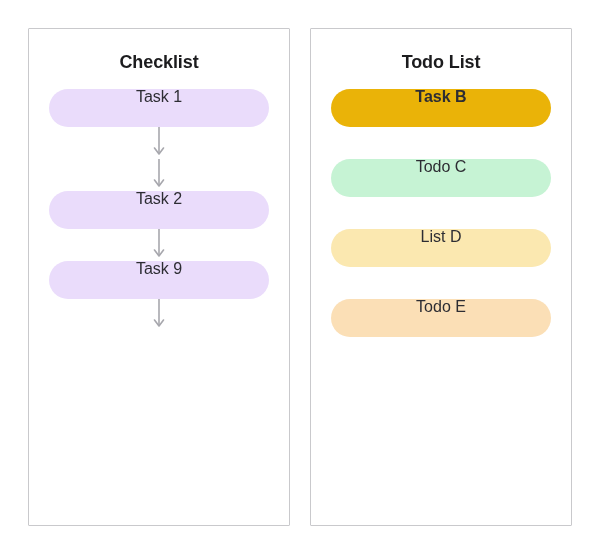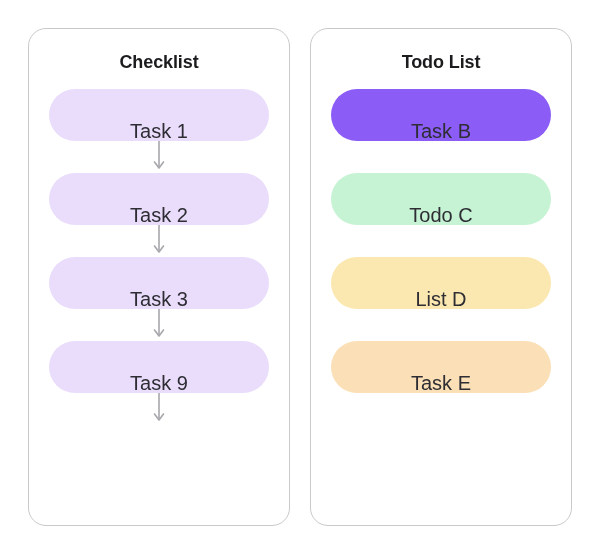--- a/index.html
+++ b/index.html
@@ -26,21 +26,21 @@
     justify-content: center;
     gap: 20px;
     padding: 28px 28px 28px 28px;
   }
   .panel {
     box-sizing: border-box;
     width: 262px;
     height: 498px;
     background: #ffffff;
     border: 1px solid #c9c9cc;
-    border-radius: 18px;
+    border-radius: 1px;
     padding: 16px 18px 18px 18px;
     display: flex;
     flex-direction: column;
     align-items: center;
   }
   .panel-title {
     font-size: 18px;
     font-weight: bold;
     color: #1c1c1e;
     letter-spacing: -0.1px;
@@ -50,26 +50,26 @@
   }
   .task-flow {
     width: 100%;
     display: flex;
     flex-direction: column;
     align-items: center;
   }
   .task-pill {
     box-sizing: border-box;
     width: 220px;
-    height: 52px;
+    height: 38px;
     border-radius: 26px;
     display: flex;
-    align-items: flex-end;
+    align-items: flex-start;
     justify-content: center;
-    font-size: 20px;
+    font-size: 16px;
     color: #2d2d33;
     line-height: 1;
   }
   .connector {
     width: 220px;
     height: 32px;
     display: flex;
     align-items: center;
     justify-content: center;
   }
@@ -96,32 +96,29 @@
       <div class="task-pill" style="background: rgb(234, 220, 251);">
         <span>Task 1</span>
       </div>
       <div class="connector">
         <svg width="14" height="32" viewBox="0 0 14 32">
           <path d="M7 0 L7 26" stroke="#a7a7ad" stroke-width="1.6" fill="none"></path>
           <path d="M2.5 21 L7 27 L11.5 21" stroke="#a7a7ad" stroke-width="1.6" fill="none" stroke-linecap="round" stroke-linejoin="round"></path>
         </svg>
       </div>
 
-      <div class="task-pill" style="background: rgb(234, 220, 251);">
-        <span>Task 2</span>
-      </div>
       <div class="connector">
         <svg width="14" height="32" viewBox="0 0 14 32">
           <path d="M7 0 L7 26" stroke="#a7a7ad" stroke-width="1.6" fill="none"></path>
           <path d="M2.5 21 L7 27 L11.5 21" stroke="#a7a7ad" stroke-width="1.6" fill="none" stroke-linecap="round" stroke-linejoin="round"></path>
         </svg>
       </div>
 
       <div class="task-pill" style="background: rgb(234, 220, 251);">
-        <span>Task 3</span>
+        <span>Task 2</span>
       </div>
       <div class="connector">
         <svg width="14" height="32" viewBox="0 0 14 32">
           <path d="M7 0 L7 26" stroke="#a7a7ad" stroke-width="1.6" fill="none"></path>
           <path d="M2.5 21 L7 27 L11.5 21" stroke="#a7a7ad" stroke-width="1.6" fill="none" stroke-linecap="round" stroke-linejoin="round"></path>
         </svg>
       </div>
 
       <div class="task-pill" style="background: rgb(234, 220, 251);">
         <span>Task 9</span>
@@ -135,32 +132,32 @@
 
 
     </div>
   </div>
 
   <div class="panel">
     <div class="panel-title">Todo List</div>
     <div class="task-list">
 
 
-      <div class="task-pill" style="background: #8b5cf6;">
+      <div class="task-pill" style="background: #eab308; font-weight: bold;">
         <span>Task B</span>
       </div>
 
       <div class="task-pill" style="background: rgb(198, 243, 212);">
         <span>Todo C</span>
       </div>
 
       <div class="task-pill" style="background: rgb(251, 232, 176);">
         <span>List D</span>
       </div>
 
       <div class="task-pill" style="background: rgb(251, 223, 182);">
-        <span>Task E</span>
+        <span>Todo E</span>
       </div>
 
     </div>
   </div>
 
 </div>
 
 </body></html>

